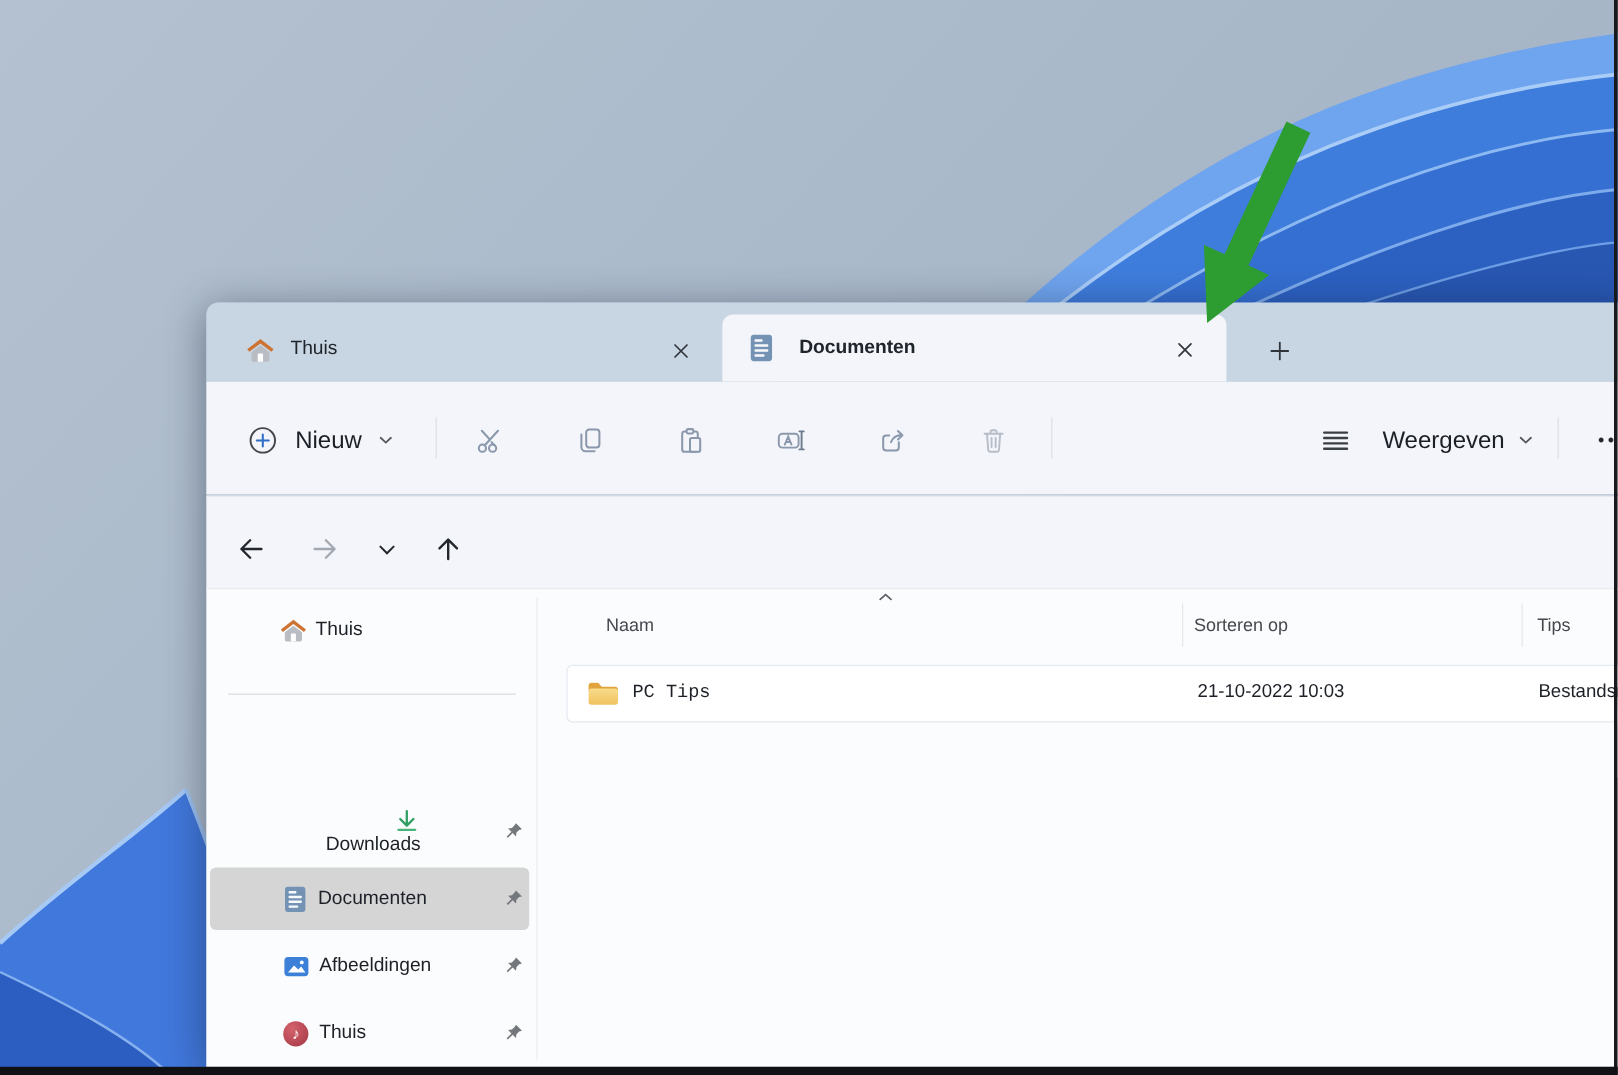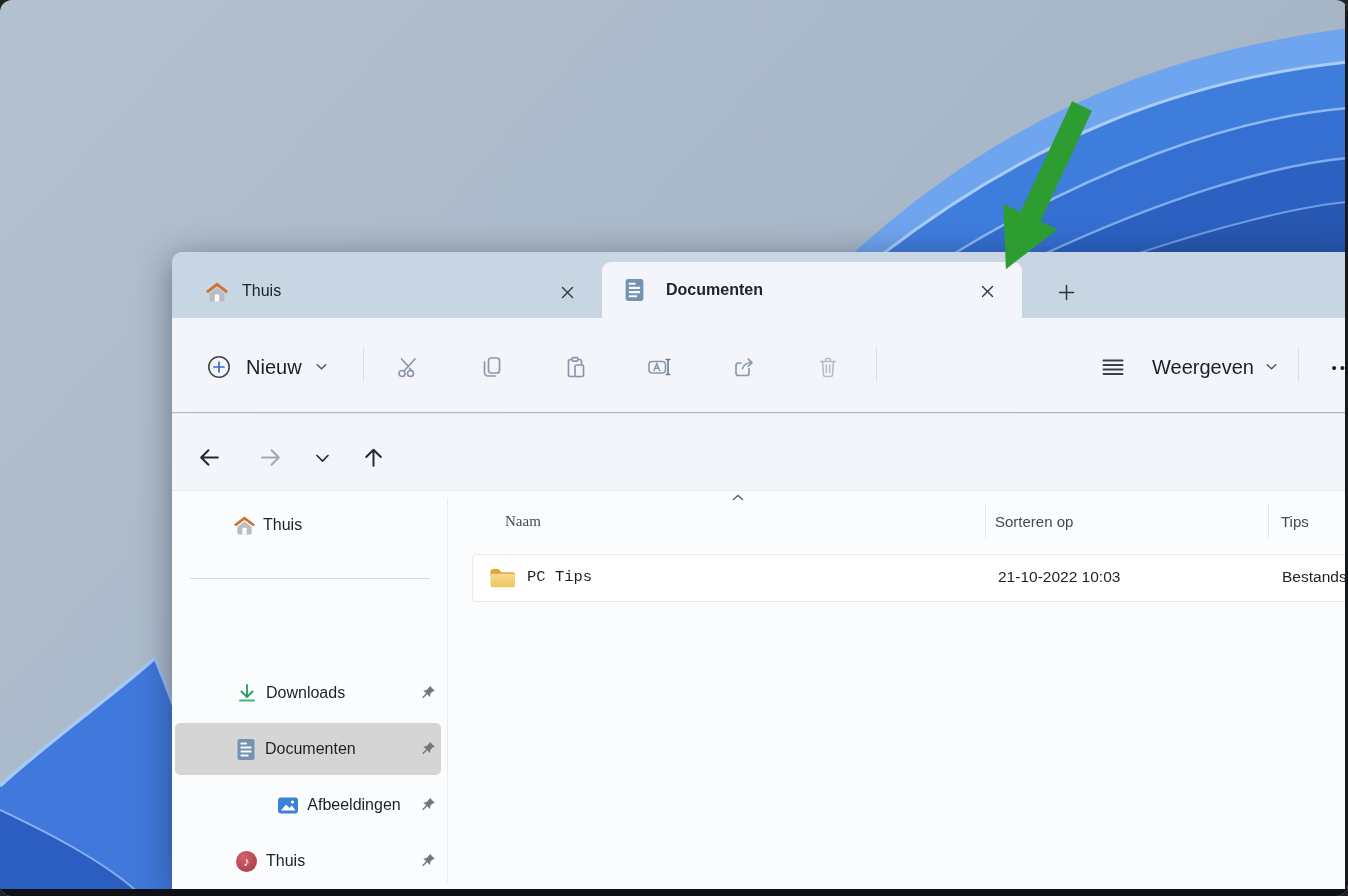--- a/index.html
+++ b/index.html
@@ -1,17 +1,17 @@
 <!DOCTYPE html>
 <html><head>
 <meta charset="utf-8">
 <style>
   html,body{margin:0;padding:0;background:#222;}
   .stage{position:relative;width:1348px;height:896px;overflow:hidden;
-         font-family:"Liberation Sans",sans-serif;color:#1d2127;border-radius:12px;
+         font-family:"Liberation Sans",sans-serif;color:#1d2127;
          -webkit-font-smoothing:antialiased;}
   .abs{position:absolute;}
   .wallpaper{position:absolute;inset:0;z-index:0;}
   .window{position:absolute;left:172px;top:252px;width:1190px;height:636px;z-index:2;
           box-shadow:0 6px 34px rgba(15,25,45,.45);border-radius:10px 0 0 0;}
   .tabbar{position:absolute;left:0;top:0;width:100%;height:66px;background:#c8d6e4;
           border-radius:10px 0 0 0;}
   .tab{position:absolute;display:flex;align-items:center;cursor:default;}
   .tab-label{font-size:16px;color:#20242b;}
   .tab-close{position:absolute;width:26px;height:26px;display:flex;align-items:center;
@@ -300,21 +300,21 @@
               <path d="M4.5 12.5 L12 6.8 L19.5 12.5 V19 A1.5 1.5 0 0 1 18 20.5 H6 A1.5 1.5 0 0 1 4.5 19 Z" fill="#b9bdc3"></path>
               <rect x="9.8" y="13.5" width="4.4" height="7" rx="0.5" fill="#fdfdfd"></rect>
             </svg>
           </span>
           <span class="side-label" style="margin-left:7px;">Thuis</span>
         </div>
 
         <div class="abs" style="left:18px;top:87px;width:240px;height:1px;background:#d8dbe0;"></div>
 
 
-        <div class="side-item" style="left:0;top:182px;width:270px;">
+        <div class="side-item" style="left:0;top:182px;width:270px;flex-direction:column;">
           <span style="margin-left:64px;">
             <svg width="22" height="22" viewBox="0 0 22 22" fill="none" stroke="#2f9e63" stroke-width="1.9" stroke-linecap="round" stroke-linejoin="round">
               <path d="M11 3 V14.5 M5.5 9.5 L11 15 L16.5 9.5"></path>
               <path d="M4 18.5 H18" stroke="#49b277"></path>
             </svg>
           </span>
           <span class="side-label" style="margin-left:8px;">Downloads</span>
           <span class="abs" style="left:248px;top:12px;">
             <svg width="16" height="16" viewBox="0 0 16 16">
                 <path d="M10 1 L15 6 L12.6 6.6 L10.4 8.8 L10 12 L7.2 9.2 L3.2 13.2 L2.2 12.2 L6.2 8.2 L3.4 5.4 L6.6 5 L8.8 2.8 Z" fill="#74777c"></path>
@@ -334,21 +334,21 @@
             </svg>
           </span>
           <span class="side-label" style="margin-left:9px;">Documenten</span>
           <span class="abs" style="left:248px;top:12px;">
             <svg width="16" height="16" viewBox="0 0 16 16">
                 <path d="M10 1 L15 6 L12.6 6.6 L10.4 8.8 L10 12 L7.2 9.2 L3.2 13.2 L2.2 12.2 L6.2 8.2 L3.4 5.4 L6.6 5 L8.8 2.8 Z" fill="#74777c"></path>
               </svg>
           </span>
         </div>
 
-        <div class="side-item" style="left:0;top:294px;width:270px;justify-content:center;">
+        <div class="side-item" style="left:0;top:294px;width:270px;">
           <span style="margin-left:64px;">
             <svg width="22" height="19" viewBox="0 0 22 19">
               <rect x="1" y="1.5" width="20" height="16" rx="3" fill="#3c80d8"></rect>
               <path d="M4 14.5 L9 8.5 L12.5 12 L15 9.5 L18.5 14.5 Z" fill="#ffffff"></path>
               <circle cx="15.5" cy="6" r="1.6" fill="#ffffff"></circle>
             </svg>
           </span>
           <span class="side-label" style="margin-left:8px;">Afbeeldingen</span>
           <span class="abs" style="left:248px;top:12px;">
             <svg width="16" height="16" viewBox="0 0 16 16">
@@ -365,21 +365,21 @@
                 <path d="M10 1 L15 6 L12.6 6.6 L10.4 8.8 L10 12 L7.2 9.2 L3.2 13.2 L2.2 12.2 L6.2 8.2 L3.4 5.4 L6.6 5 L8.8 2.8 Z" fill="#74777c"></path>
               </svg>
           </span>
         </div>
       </div>
 
       <div class="abs" style="left:275px;top:7px;width:1px;height:385px;background:#eaecf0;"></div>
 
       <div class="abs" style="left:276px;top:0;width:920px;height:100%;">
 
-        <span class="colhead" style="left:57px;top:22px;font-family:Liberation Serif, serif;">Naam</span>
+        <span class="colhead" style="left:57px;top:22px;">Naam</span>
         <span class="abs" style="left:284px;top:3px;">
           <svg width="12" height="7" viewBox="0 0 12 7">
               <path d="M1.5 5.5 L6 1.5 L10.5 5.5" stroke="#5b5f66" stroke-width="1.4" fill="none" stroke-linecap="round"></path>
             </svg>
         </span>
         <span class="abs" style="left:537px;top:12px;width:1px;height:36px;background:#e4e7ec;"></span>
         <span class="colhead" style="left:547px;top:22px;">Sorteren op</span>
         <span class="abs" style="left:820px;top:12px;width:1px;height:36px;background:#e4e7ec;"></span>
         <span class="colhead" style="left:833px;top:22px;">Tips</span>
 

